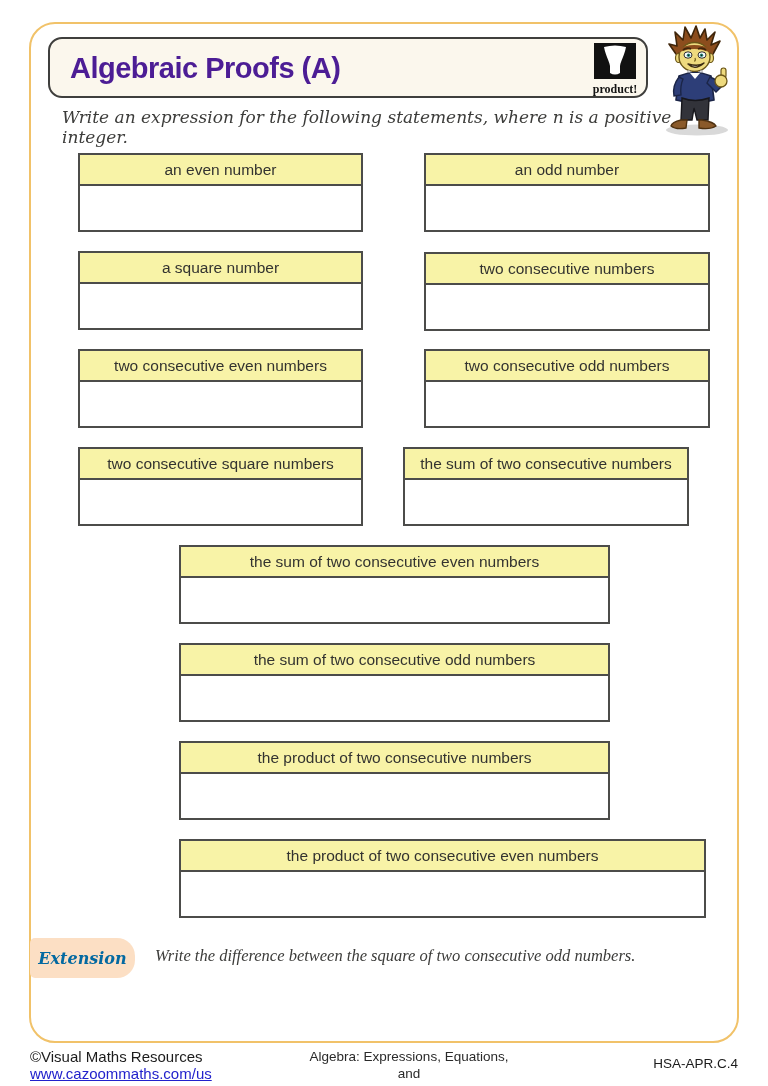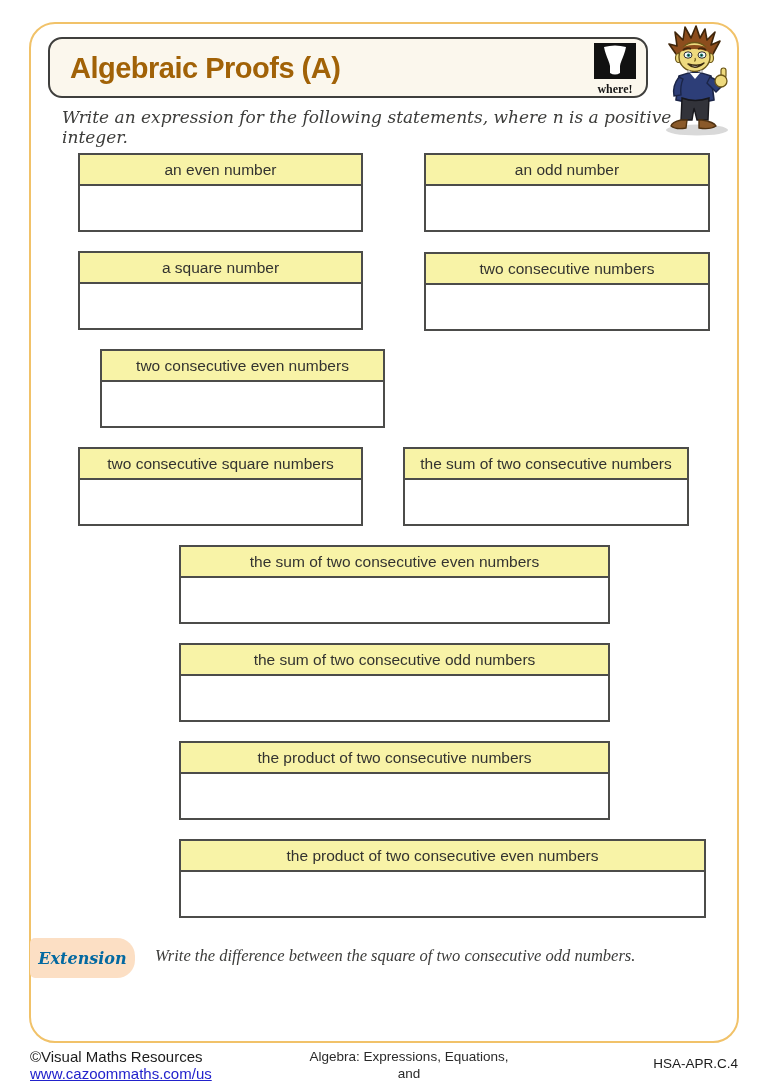--- a/index.html
+++ b/index.html
@@ -11,21 +11,21 @@
     position:absolute;left:29px;top:22px;width:710px;height:1021px;
     border:2px solid #f1c269;border-radius:26px;box-sizing:border-box;
   }
   .title-box{
     position:absolute;left:48px;top:37px;width:600px;height:61px;
     background:#fbf7ed;border:2px solid #3f3f3d;border-radius:14px;
     box-sizing:border-box;
   }
   .page-title{
     position:absolute;left:20px;top:50%;transform:translateY(-50%);
-    font-size:29px;font-weight:bold;color:#a16207;letter-spacing:-0.5px;white-space:nowrap;
+    font-size:29px;font-weight:bold;color:#4c1d95;letter-spacing:-0.5px;white-space:nowrap;
   }
   .logo{position:absolute;right:8px;top:4px;width:46px;text-align:center;}
   .logo-text{font-family:"Liberation Serif",serif;font-weight:bold;font-size:12px;color:#141414;line-height:13px;}
   .instruction{
     position:absolute;left:62px;top:107px;width:620px;
     font-family:"DejaVu Serif","Liberation Serif",serif;font-style:italic;
     font-size:17px;color:#3c3c3a;
   }
   .qbox{position:absolute;box-sizing:border-box;padding-left:21px;}
   .qbox-header{
@@ -65,21 +65,21 @@
 
   <div class="page-border"></div>
 
   <div class="title-box">
     <div class="page-title">Algebraic Proofs (A)</div>
     <div class="logo">
       <svg width="44" height="36" viewBox="0 0 44 36">
         <rect x="1" y="0" width="42" height="36" fill="#111111"></rect>
         <path d="M11 4 Q22 1 33 4 C31 14 28 17 27 23 L27 30 Q22 33 17 30 L17 23 C16 17 13 14 11 4 Z" fill="#ffffff"></path>
       </svg>
-      <div class="logo-text">where!</div>
+      <div class="logo-text">product!</div>
     </div>
   </div>
 
   <svg class="mascot" width="92" height="114" viewBox="0 0 92 114">
     <ellipse cx="45" cy="106" rx="31" ry="5.5" fill="#c9c9c9" opacity="0.7"></ellipse>
 
     <path d="M24 30 L17 20 L25 22 L23 8 L31 16 L33 3 L39 14 L44 2 L48 14 L53 5 L55 16 L63 8 L59 21 L68 17 L61 30 Q42 21 24 30 Z" fill="#8c4d1d" stroke="#3f250a" stroke-width="1.6" stroke-linejoin="round"></path>
 
     <ellipse cx="26.5" cy="34" rx="3" ry="4.5" fill="#eeda7e" stroke="#6b5618" stroke-width="1.2"></ellipse>
     <ellipse cx="58.5" cy="34" rx="3" ry="4.5" fill="#eeda7e" stroke="#6b5618" stroke-width="1.2"></ellipse>
@@ -128,22 +128,26 @@
     <div class="qbox-answer"></div>
   </div>
   <div class="qbox" style="left:57px;top:251px;width:306px;">
     <div class="qbox-header">a square number</div>
     <div class="qbox-answer"></div>
   </div>
   <div class="qbox" style="left:403px;top:252px;width:307px;">
     <div class="qbox-header">two consecutive numbers</div>
     <div class="qbox-answer"></div>
   </div>
-  <div class="qbox" style="left:57px;top:349px;width:306px;margin-left:22px;">
+  <div class="qbox" style="left:57px;top:349px;width:306px;">
     <div class="qbox-header">two consecutive even numbers</div>
+    <div class="qbox-answer"></div>
+  </div>
+  <div class="qbox" style="left:403px;top:349px;width:307px;">
+    <div class="qbox-header">two consecutive odd numbers</div>
     <div class="qbox-answer"></div>
   </div>
   <div class="qbox" style="left:57px;top:447px;width:306px;">
     <div class="qbox-header">two consecutive square numbers</div>
     <div class="qbox-answer"></div>
   </div>
   <div class="qbox" style="left:382px;top:447px;width:307px;">
     <div class="qbox-header">the sum of two consecutive numbers</div>
     <div class="qbox-answer"></div>
   </div>

